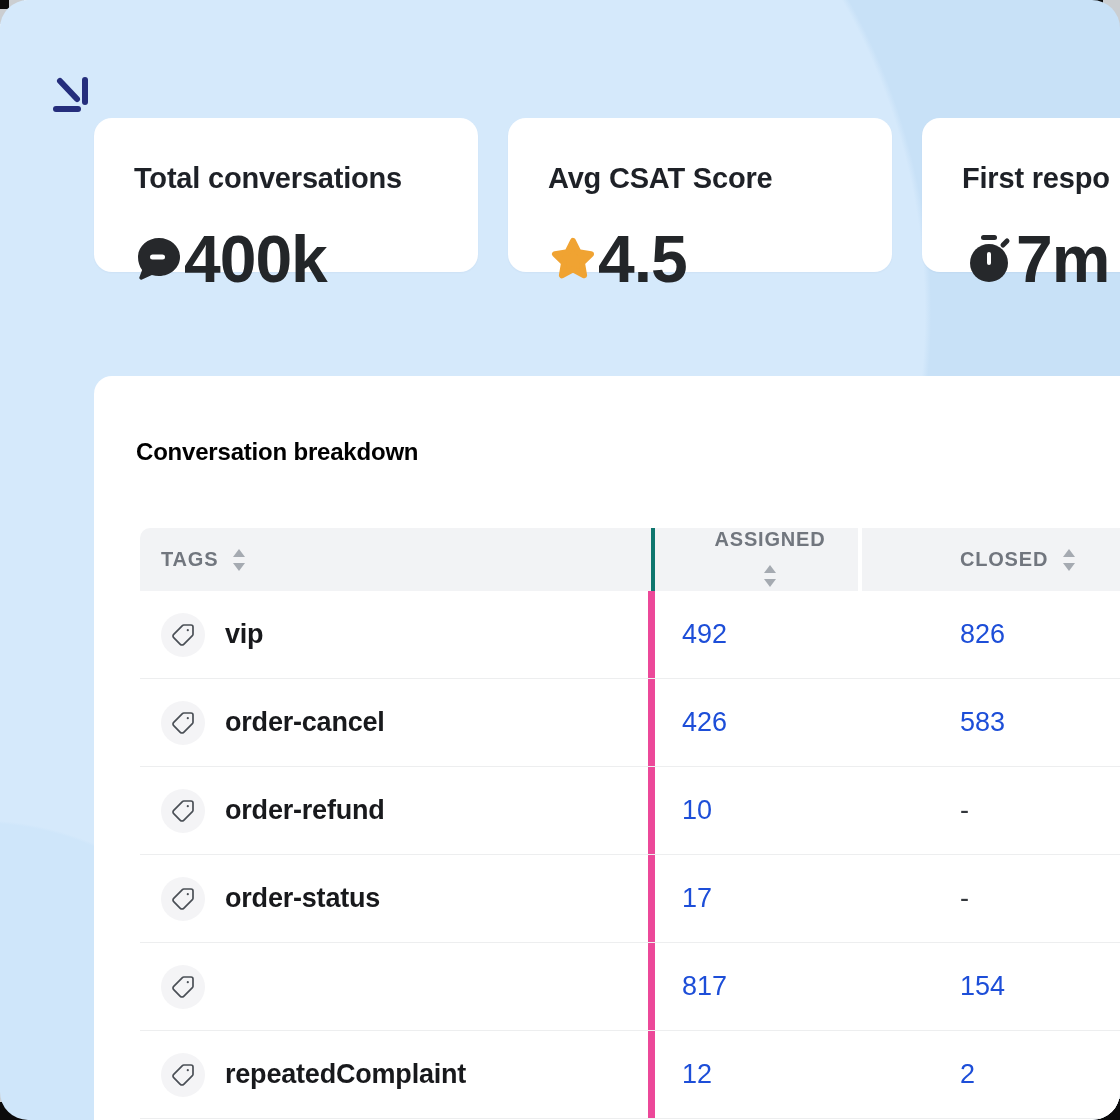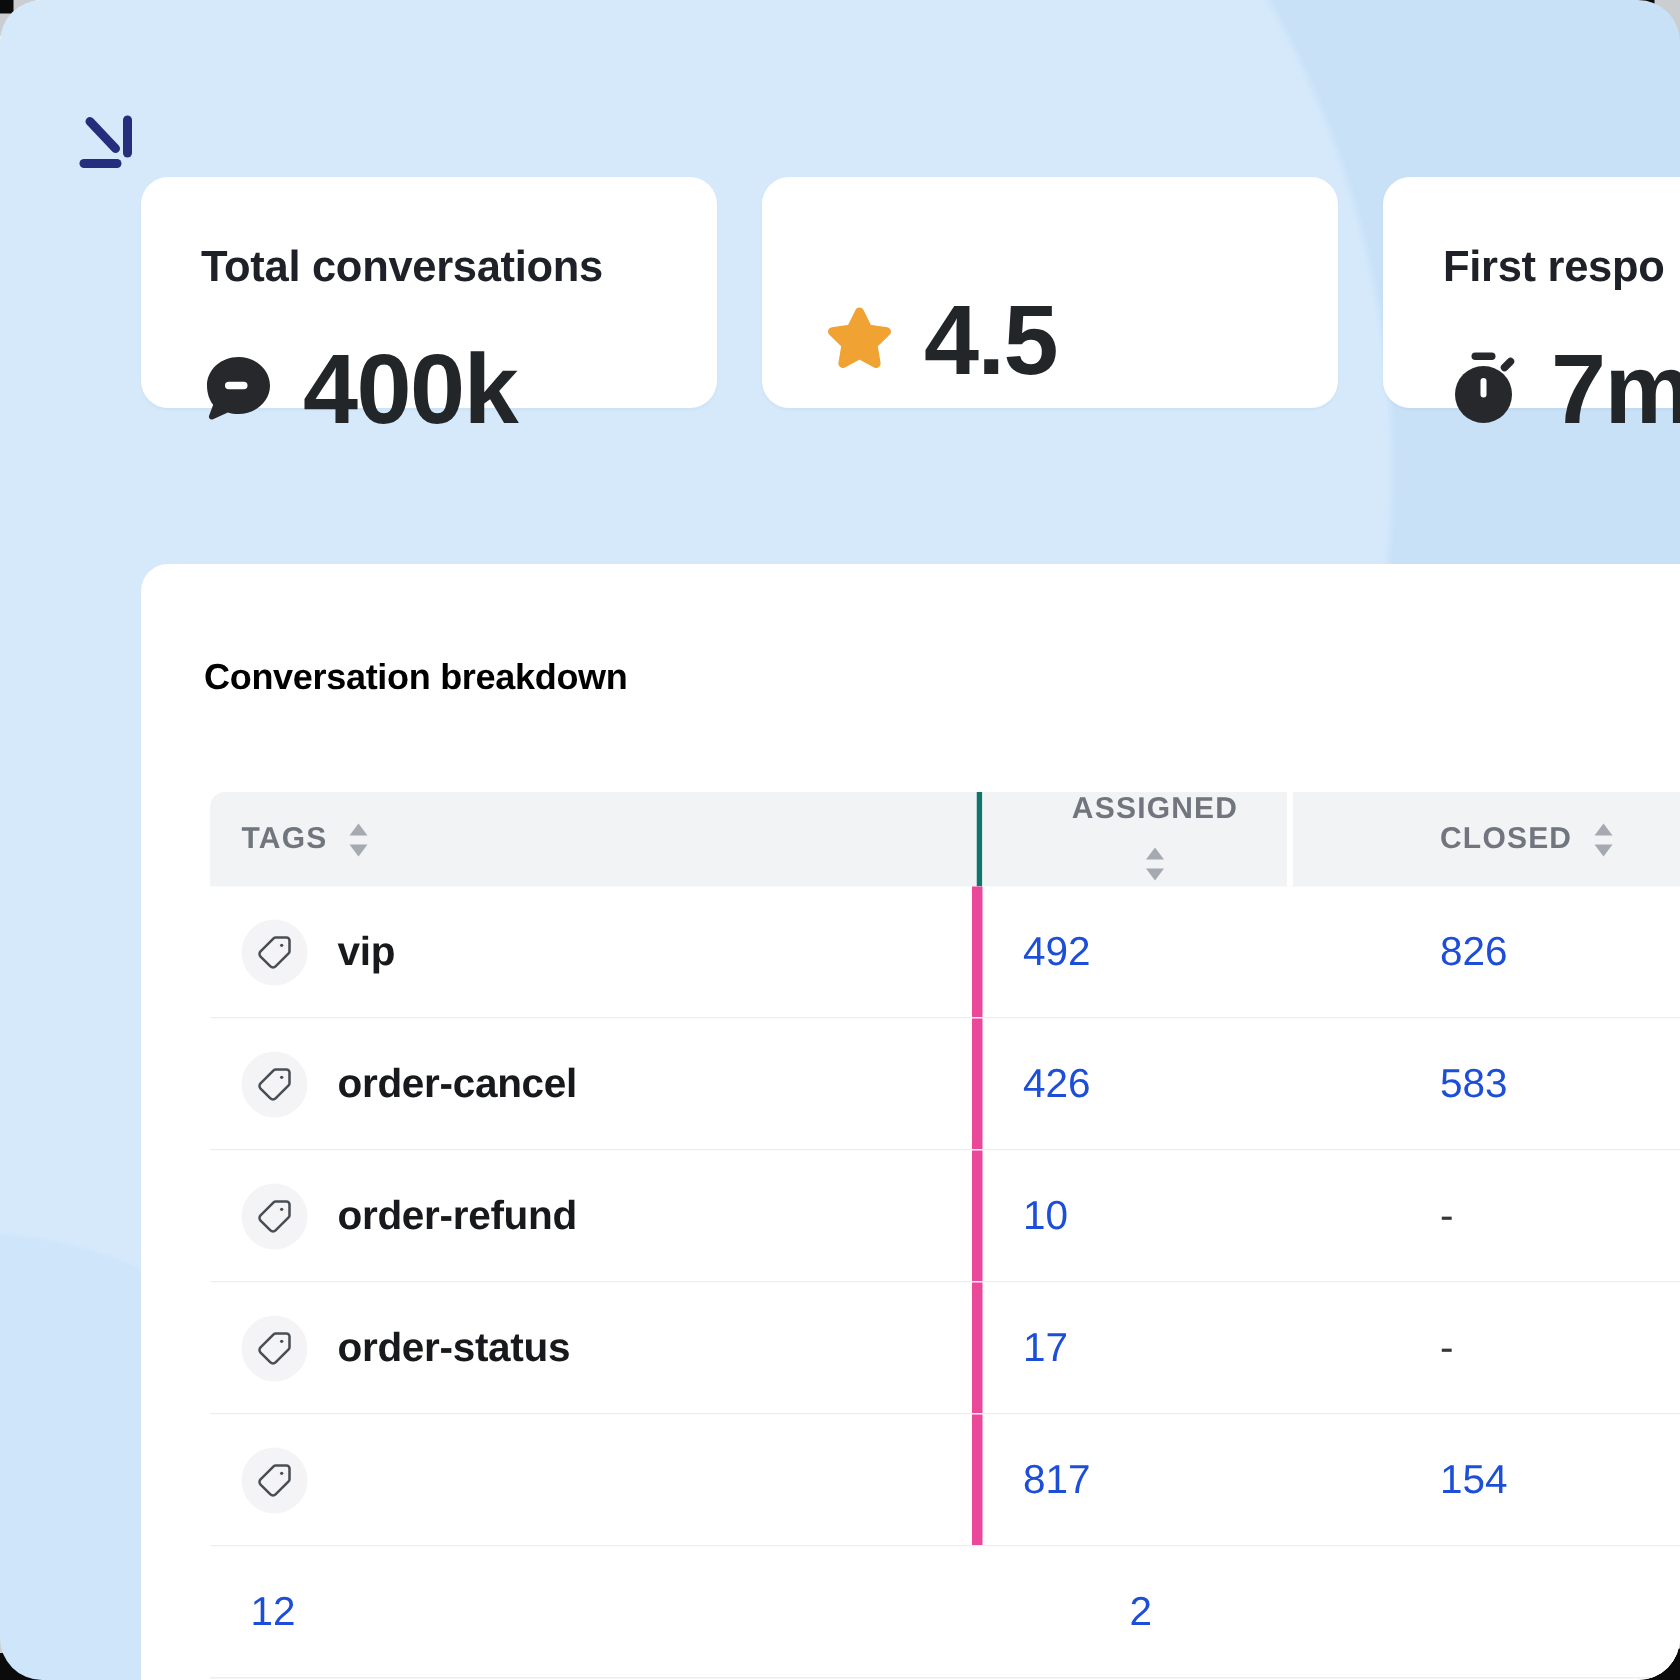--- a/index.html
+++ b/index.html
@@ -30,21 +30,21 @@
   }
 
   .brand { position:absolute; left:50px; top:72px; width:60px; height:48px; }
 
   
   .stats { position:absolute; left:94px; top:118px; display:flex; gap:30px; }
   .card { width:384px; height:154px; background:#ffffff; border-radius:18px;
     padding:44px 0 0 40px; box-shadow:0 1px 2px rgba(30,60,90,0.04); flex:none; }
   .stat-title { font-size:29px; font-weight:700; color:#1e2127; letter-spacing:-0.2px;
     white-space:nowrap; }
-  .stat-valrow { display:flex; align-items:center; gap:18px; margin-top:26px; }
+  .stat-valrow { display:flex; align-items:center; margin-top:26px; }
   .stat-value { font-size:66px; font-weight:800; color:#232629; letter-spacing:-1px;
     white-space:nowrap; }
   .stat-icon { flex:none; display:inline-flex; }
 
   
   .bigcard { position:absolute; left:94px; top:376px; width:1080px; height:800px;
     background:#ffffff; border-radius:18px; }
   .section-title { position:absolute; left:42px; top:62px; font-size:24px; font-weight:700;
     color:#000000; letter-spacing:-0.2px; }
 
@@ -101,20 +101,21 @@
             <svg width="50" height="50" viewBox="0 0 50 50">
               <path fill="#26282b" d="M25 4c11.6 0 21 8.5 21 19s-9.4 19-21 19c-2.5 0-4.9-.37-7.1-1.05L8 45.5c-1.5.8-3.2-.7-2.6-2.3l2.7-7.3C5.5 32.6 4 28 4 23 4 12.5 13.4 4 25 4z"></path>
               <rect x="16" y="20.5" width="15" height="5" rx="2.5" fill="#ffffff"></rect>
             </svg>
           </span>
           <span class="stat-value">400k</span>
         </div>
       </div>
 
       <div class="card">
+        <div class="stat-title">Avg CSAT Score</div>
         <div class="stat-valrow">
           <span class="stat-icon">
             <svg width="50" height="50" viewBox="0 0 50 50">
               <path fill="#f0a332" stroke="#f0a332" stroke-width="6" stroke-linejoin="round" d="M25 7l5.6 11.3 12.4 1.8-9 8.8 2.1 12.4L25 35.4l-11.1 5.9 2.1-12.4-9-8.8 12.4-1.8z"></path>
             </svg>
           </span>
           <span class="stat-value">4.5</span>
         </div>
       </div>
 
@@ -253,20 +254,29 @@
     </div>
     <div class="td c2">
       <span class="num">817</span>
     </div>
     <div class="td c3">
       <span class="num">154</span>
     </div>
   </div>
 
   <div class="trow">
+    <div class="td c1">
+      <span class="tagcircle">
+        <svg width="24" height="24" viewBox="0 0 24 24" style="transform:scaleX(-1)">
+          <path fill="none" stroke="#4a4f56" stroke-width="1.7" stroke-linejoin="round" d="M12.6 2.6A2 2 0 0 0 11.2 2H4a2 2 0 0 0-2 2v7.2a2 2 0 0 0 .6 1.4l8.7 8.7a2.4 2.4 0 0 0 3.4 0l6.6-6.6a2.4 2.4 0 0 0 0-3.4z"></path>
+          <circle cx="7.2" cy="7.2" r="1.1" fill="#4a4f56"></circle>
+        </svg>
+      </span>
+      <span class="tagname">repeatedComplaint</span>
+    </div>
     <div class="td c2">
       <span class="num">12</span>
     </div>
     <div class="td c3">
       <span class="num">2</span>
     </div>
   </div>
 </div>
       </div>
     </div>

